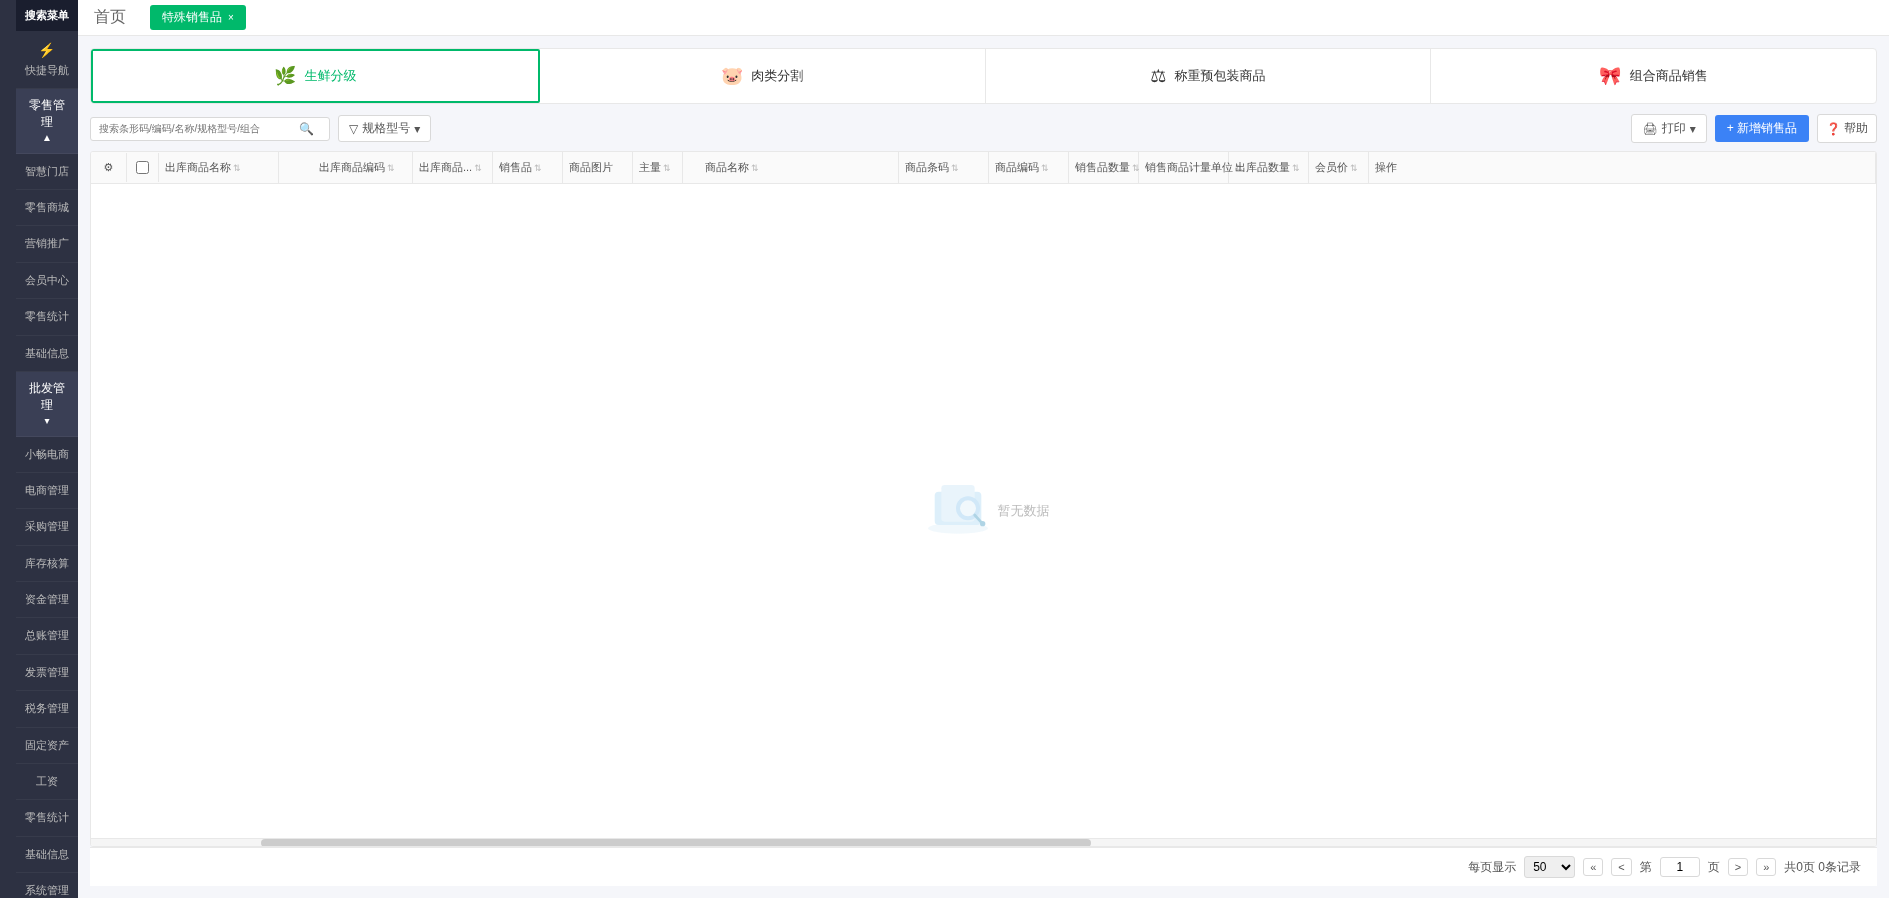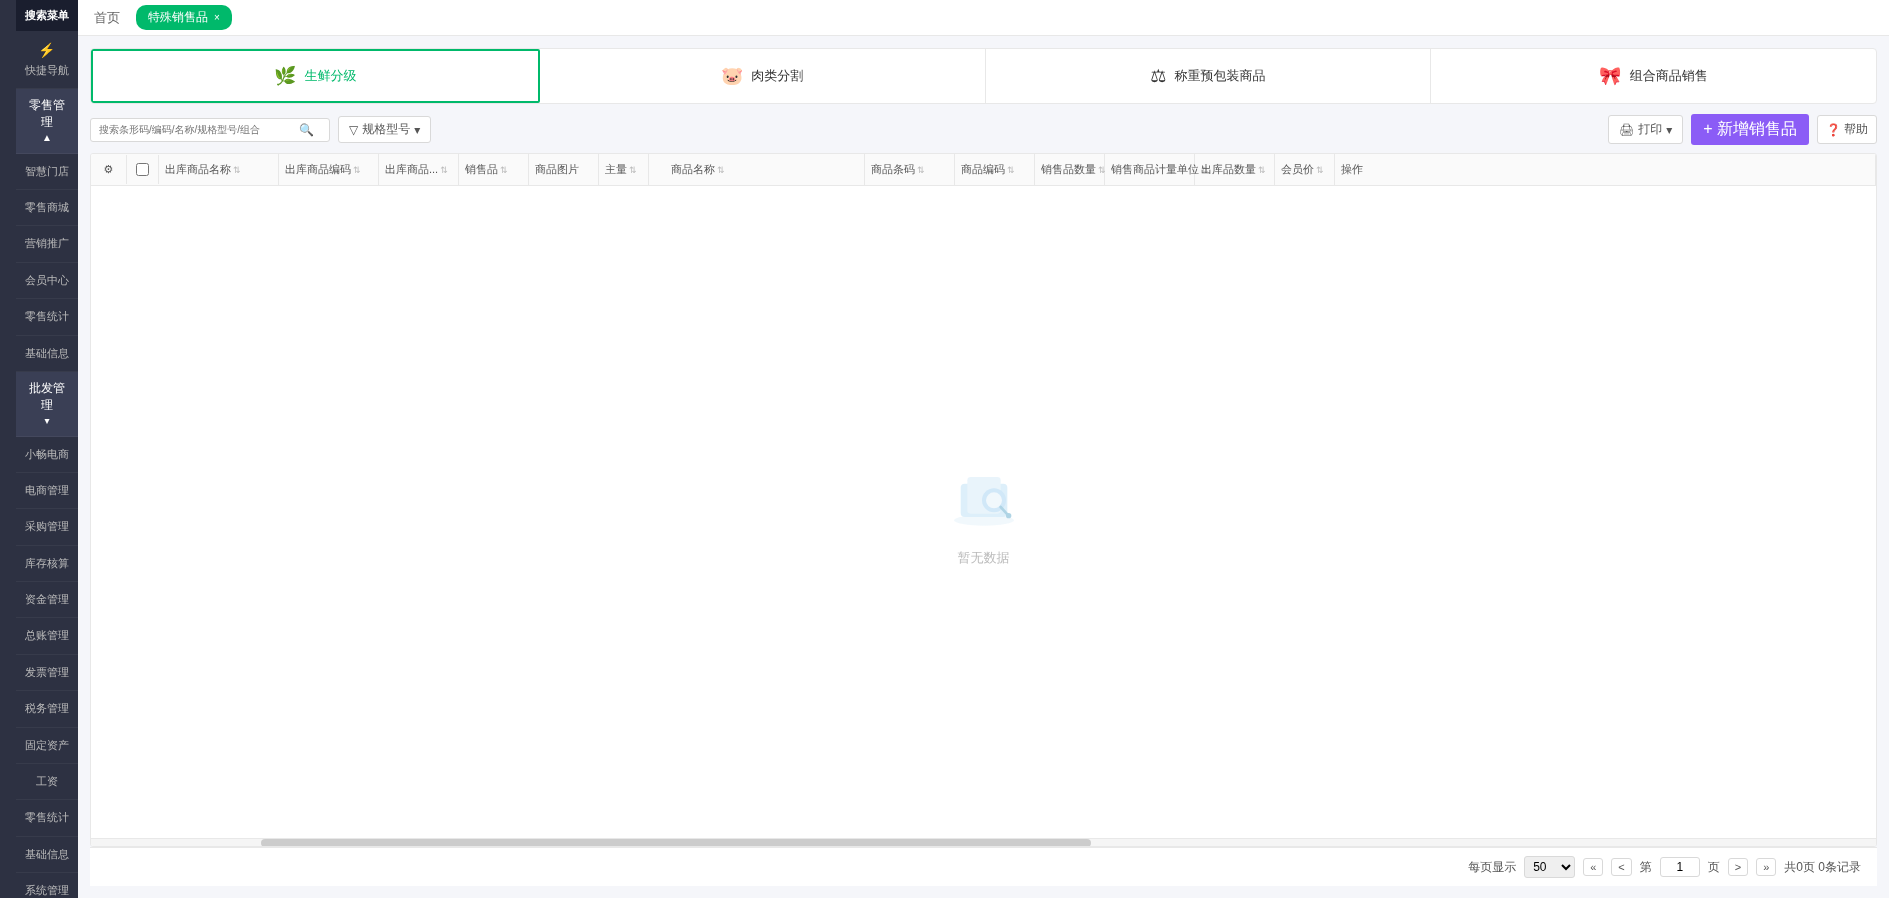--- a/index.html
+++ b/index.html
@@ -69,30 +69,30 @@
       background: #fff;
       border-bottom: 1px solid #e8e8e8;
       display: flex;
       align-items: center;
       padding: 0 16px;
       height: 36px;
       flex-shrink: 0;
     }
     .topbar-home {
       color: #666;
-      font-size: 13px;
-      margin-right: 16px;
+      font-size: 16px;
+      margin-right: 24px;
       cursor: pointer;
       text-align: right;
     }
     .topbar-tab {
       background: #00b96b;
       color: #fff;
       padding: 4px 12px;
-      border-radius: 10px;
+      border-radius: 3px;
       font-size: 12px;
       display: flex;
       align-items: center;
       gap: 6px;
       cursor: pointer;
     }
     .topbar-tab .close { font-size: 10px; cursor: pointer; }
 
     
     .content {
@@ -193,24 +193,24 @@
       cursor: pointer;
       font-size: 12px;
       color: #555;
     }
     .add-btn {
       display: flex;
       align-items: center;
       gap: 4px;
       padding: 5px 12px;
       border-radius: 3px;
-      background: #8b5cf6;
+      background: #3b82f6;
       color: #fff;
       cursor: pointer;
-      font-size: 16px;
+      font-size: 12px;
       border: none;
     }
     .help-btn {
       display: flex;
       align-items: center;
       gap: 3px;
       padding: 5px 8px;
       border: 1px solid #d9d9d9;
       border-radius: 3px;
       background: #fff;
@@ -245,39 +245,38 @@
       white-space: nowrap;
       display: flex;
       align-items: center;
       gap: 2px;
       cursor: pointer;
     }
     .th .sort { color: #bbb; font-size: 9px; }
     .th-settings { width: 36px; justify-content: center; flex-shrink: 0; }
     .th-checkbox { width: 32px; justify-content: center; flex-shrink: 0; }
     .th-1 { width: 120px; flex-shrink: 0; }
-    .th-2 { width: 100px; flex-shrink: 0; }
+    .th-2 { width: 100px; flex-shrink: 0; margin-left: 34px; }
     .th-3 { width: 80px; flex-shrink: 0; }
     .th-4 { width: 70px; flex-shrink: 0; }
     .th-5 { width: 70px; flex-shrink: 0; }
     .th-6 { width: 50px; flex-shrink: 0; }
     .th-7 { width: 200px; flex-shrink: 0; margin-left: 16px; }
     .th-8 { width: 90px; flex-shrink: 0; }
     .th-9 { width: 80px; flex-shrink: 0; }
     .th-10 { width: 70px; flex-shrink: 0; }
     .th-11 { width: 90px; flex-shrink: 0; }
     .th-12 { width: 80px; flex-shrink: 0; }
     .th-13 { width: 60px; flex-shrink: 0; }
     .th-action { flex: 1; flex-shrink: 0; }
 
     
     .empty-state {
       flex: 1;
       display: flex;
-      flex-direction: column;
       align-items: center;
       justify-content: center;
       color: #bbb;
       font-size: 13px;
     }
     .empty-icon {
       width: 80px;
       height: 80px;
       margin-bottom: 12px;
       opacity: 0.6;

